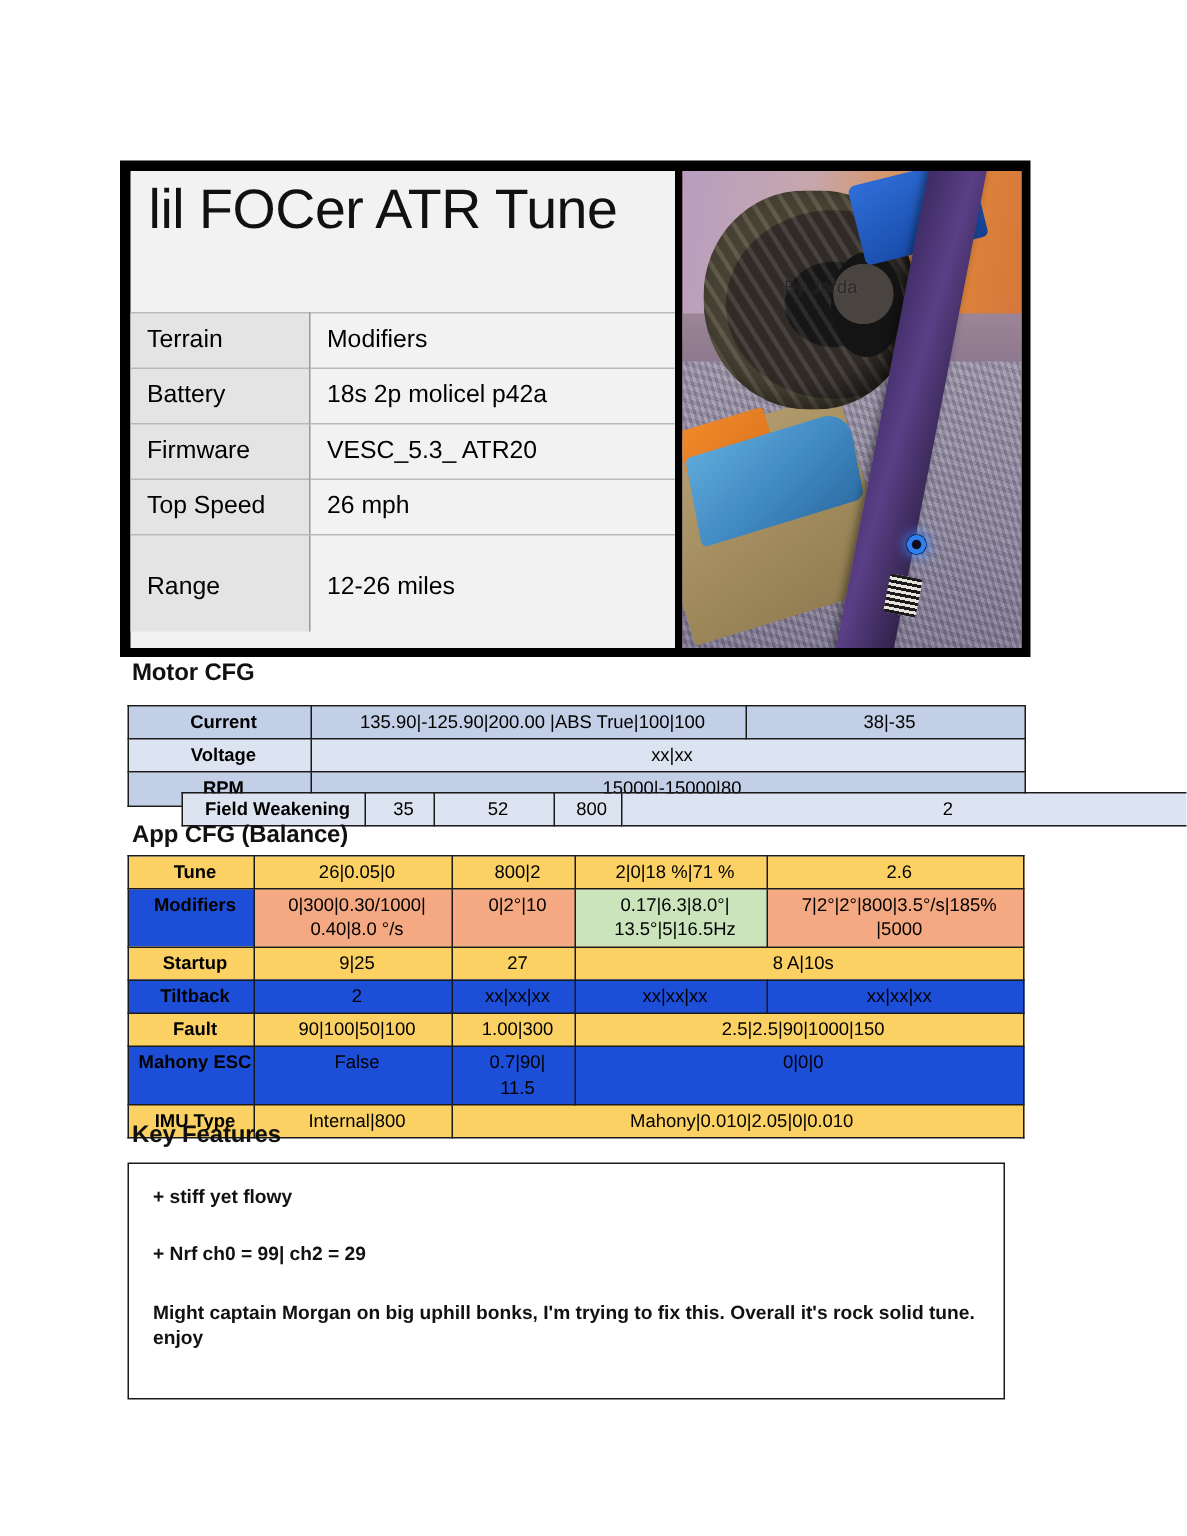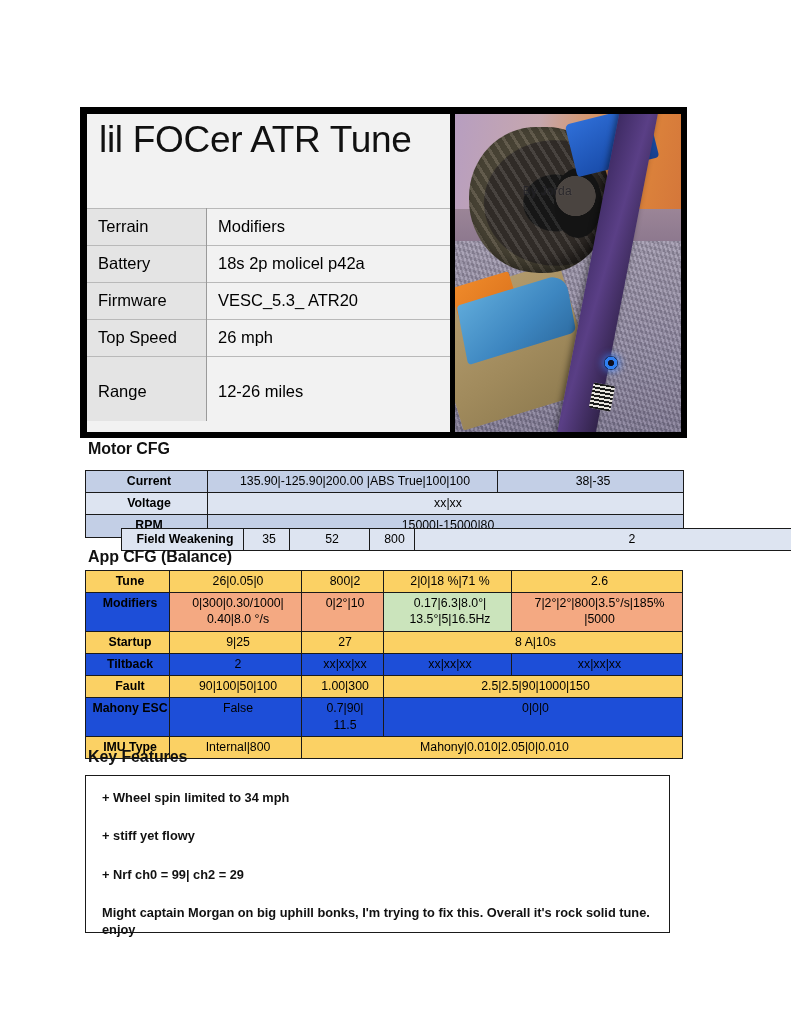--- a/index.html
+++ b/index.html
@@ -383,19 +383,18 @@
       <td class="lbl a-gold">IMU Type</td>
       <td class="a-gold">Internal|800</td>
       <td class="a-gold" colspan="3">Mahony|0.010|2.05|0|0.010</td>
     </tr>
   </tbody>
     </table>
 
   <div class="caption" style="left:88px; top:748px;">Key Features</div>
 
   <div class="kf-box" style="left:85px; top:775px; width:585px; height:158px;">
-    <p class="kf-line">+ Wheel spin limited to 34 mph</p>
     <p class="kf-line">+ stiff yet flowy</p>
     <p class="kf-line">+ Nrf ch0 = 99|  ch2 = 29</p>
     <p class="kf-line">Might captain Morgan on big uphill bonks, I'm trying to fix this. Overall it's rock solid tune. enjoy</p>
   </div>
 
 </div>
 
 </body></html>

